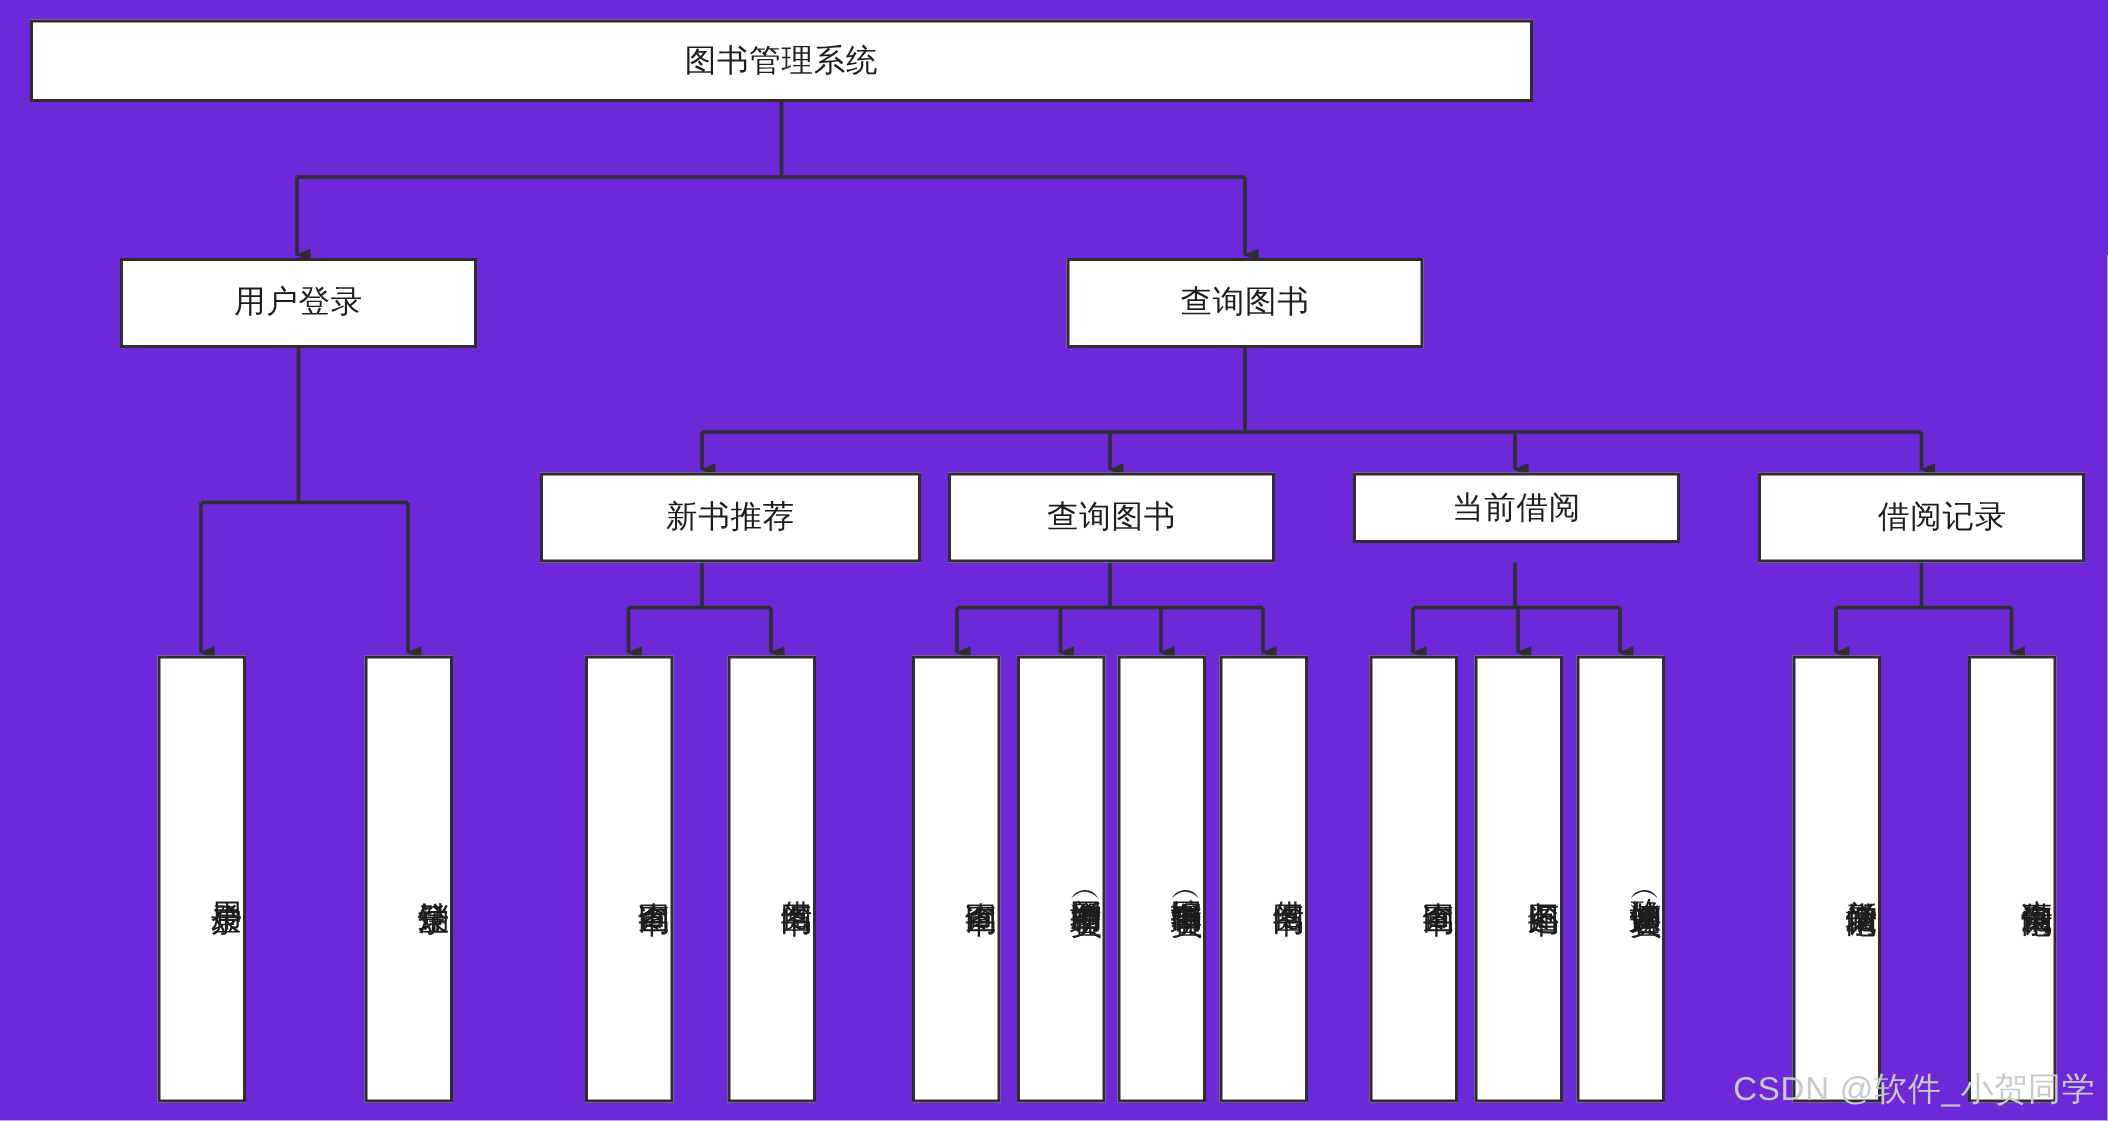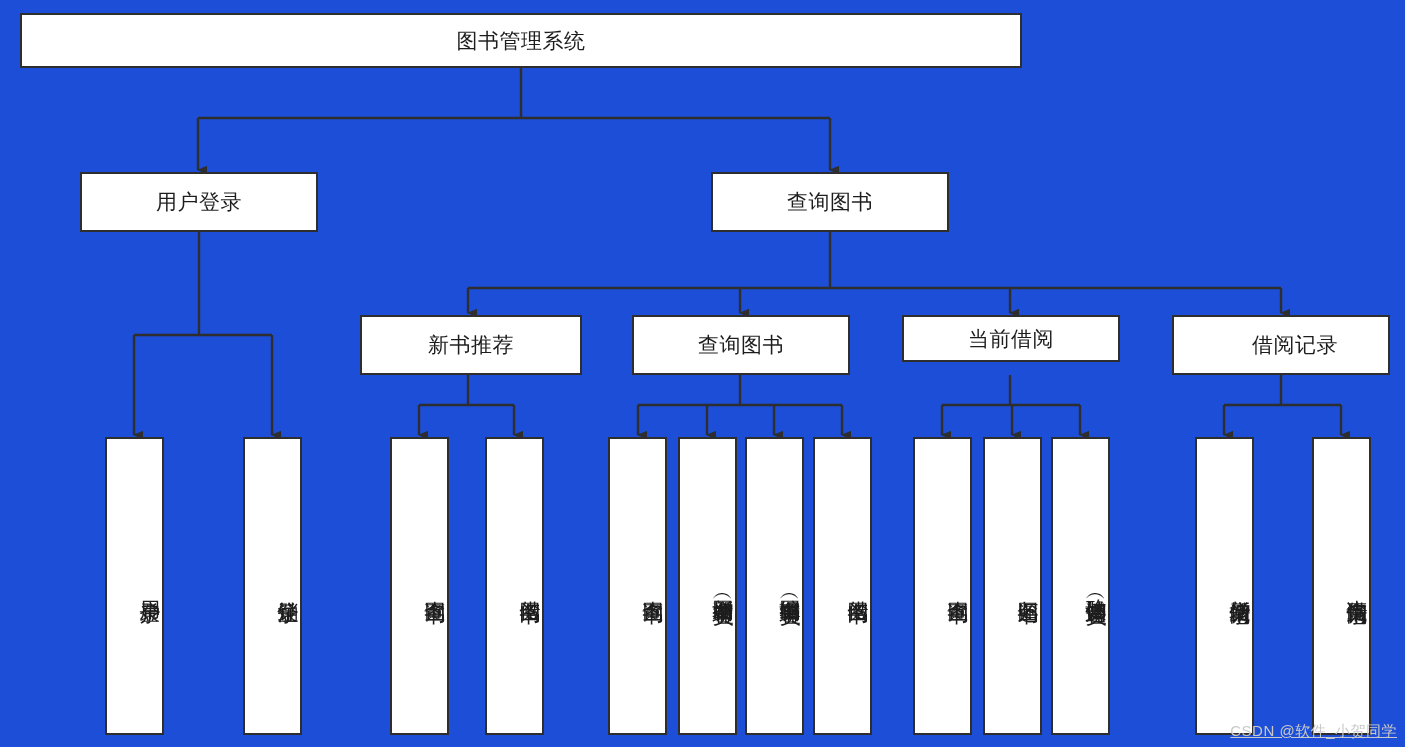--- a/index.html
+++ b/index.html
@@ -7,21 +7,21 @@
     padding: 0;
     background: #ffffff;
   }
   body {
     font-family: "Liberation Sans", "DejaVu Sans", sans-serif;
   }
   #diagram-root {
     position: relative;
     width: 1405px;
     height: 747px;
-    background: #1d4ed8;
+    background: #6d28d9;
     overflow: hidden;
   }
   #edges-layer {
     position: absolute;
     left: 0;
     top: 0;
     width: 1405px;
     height: 747px;
   }
   .node {
@@ -57,26 +57,25 @@
     white-space: normal;
     display: block;
   }
   .node-label {
     display: block;
   }
   #watermark {
     position: absolute;
     right: 8px;
     bottom: 6px;
-    font-size: 15px;
+    font-size: 22px;
     color: #c9c9c9;
     letter-spacing: 0.5px;
     white-space: nowrap;
     pointer-events: none;
-    text-decoration: underline;
   }
 </style>
 </head>
 <body>
 
 <div id="diagram-root">
 
   <svg id="edges-layer" viewBox="0 0 1405 747" width="1405" height="747" xmlns="http://www.w3.org/2000/svg">
     <defs>
       <marker id="arrowhead" markerWidth="9" markerHeight="10" refX="4.2" refY="9" orient="auto" markerUnits="userSpaceOnUse">
@@ -131,21 +130,21 @@
     <span class="node-label">图书管理系统</span>
   </div>
 
   <div class="node horizontal" style="left:80px; top:172px; width:238px; height:60px;">
     <span class="node-label">用户登录</span>
   </div>
   <div class="node horizontal" style="left:711px; top:172px; width:238px; height:60px;">
     <span class="node-label">查询图书</span>
   </div>
 
-  <div class="node horizontal" style="left:360px; top:315px; width:222px; height:60px;">
+  <div class="node horizontal" style="left:360px; top:315px; width:254px; height:60px;">
     <span class="node-label">新书推荐</span>
   </div>
   <div class="node horizontal" style="left:632px; top:315px; width:218px; height:60px;">
     <span class="node-label">查询图书</span>
   </div>
   <div class="node horizontal" style="left:902px; top:315px; width:218px; height:47px;">
     <span class="node-label">当前借阅</span>
   </div>
   <div class="node horizontal" style="left:1172px; top:315px; width:218px; height:60px;padding-left:28px;">
     <span class="node-label">借阅记录</span>

